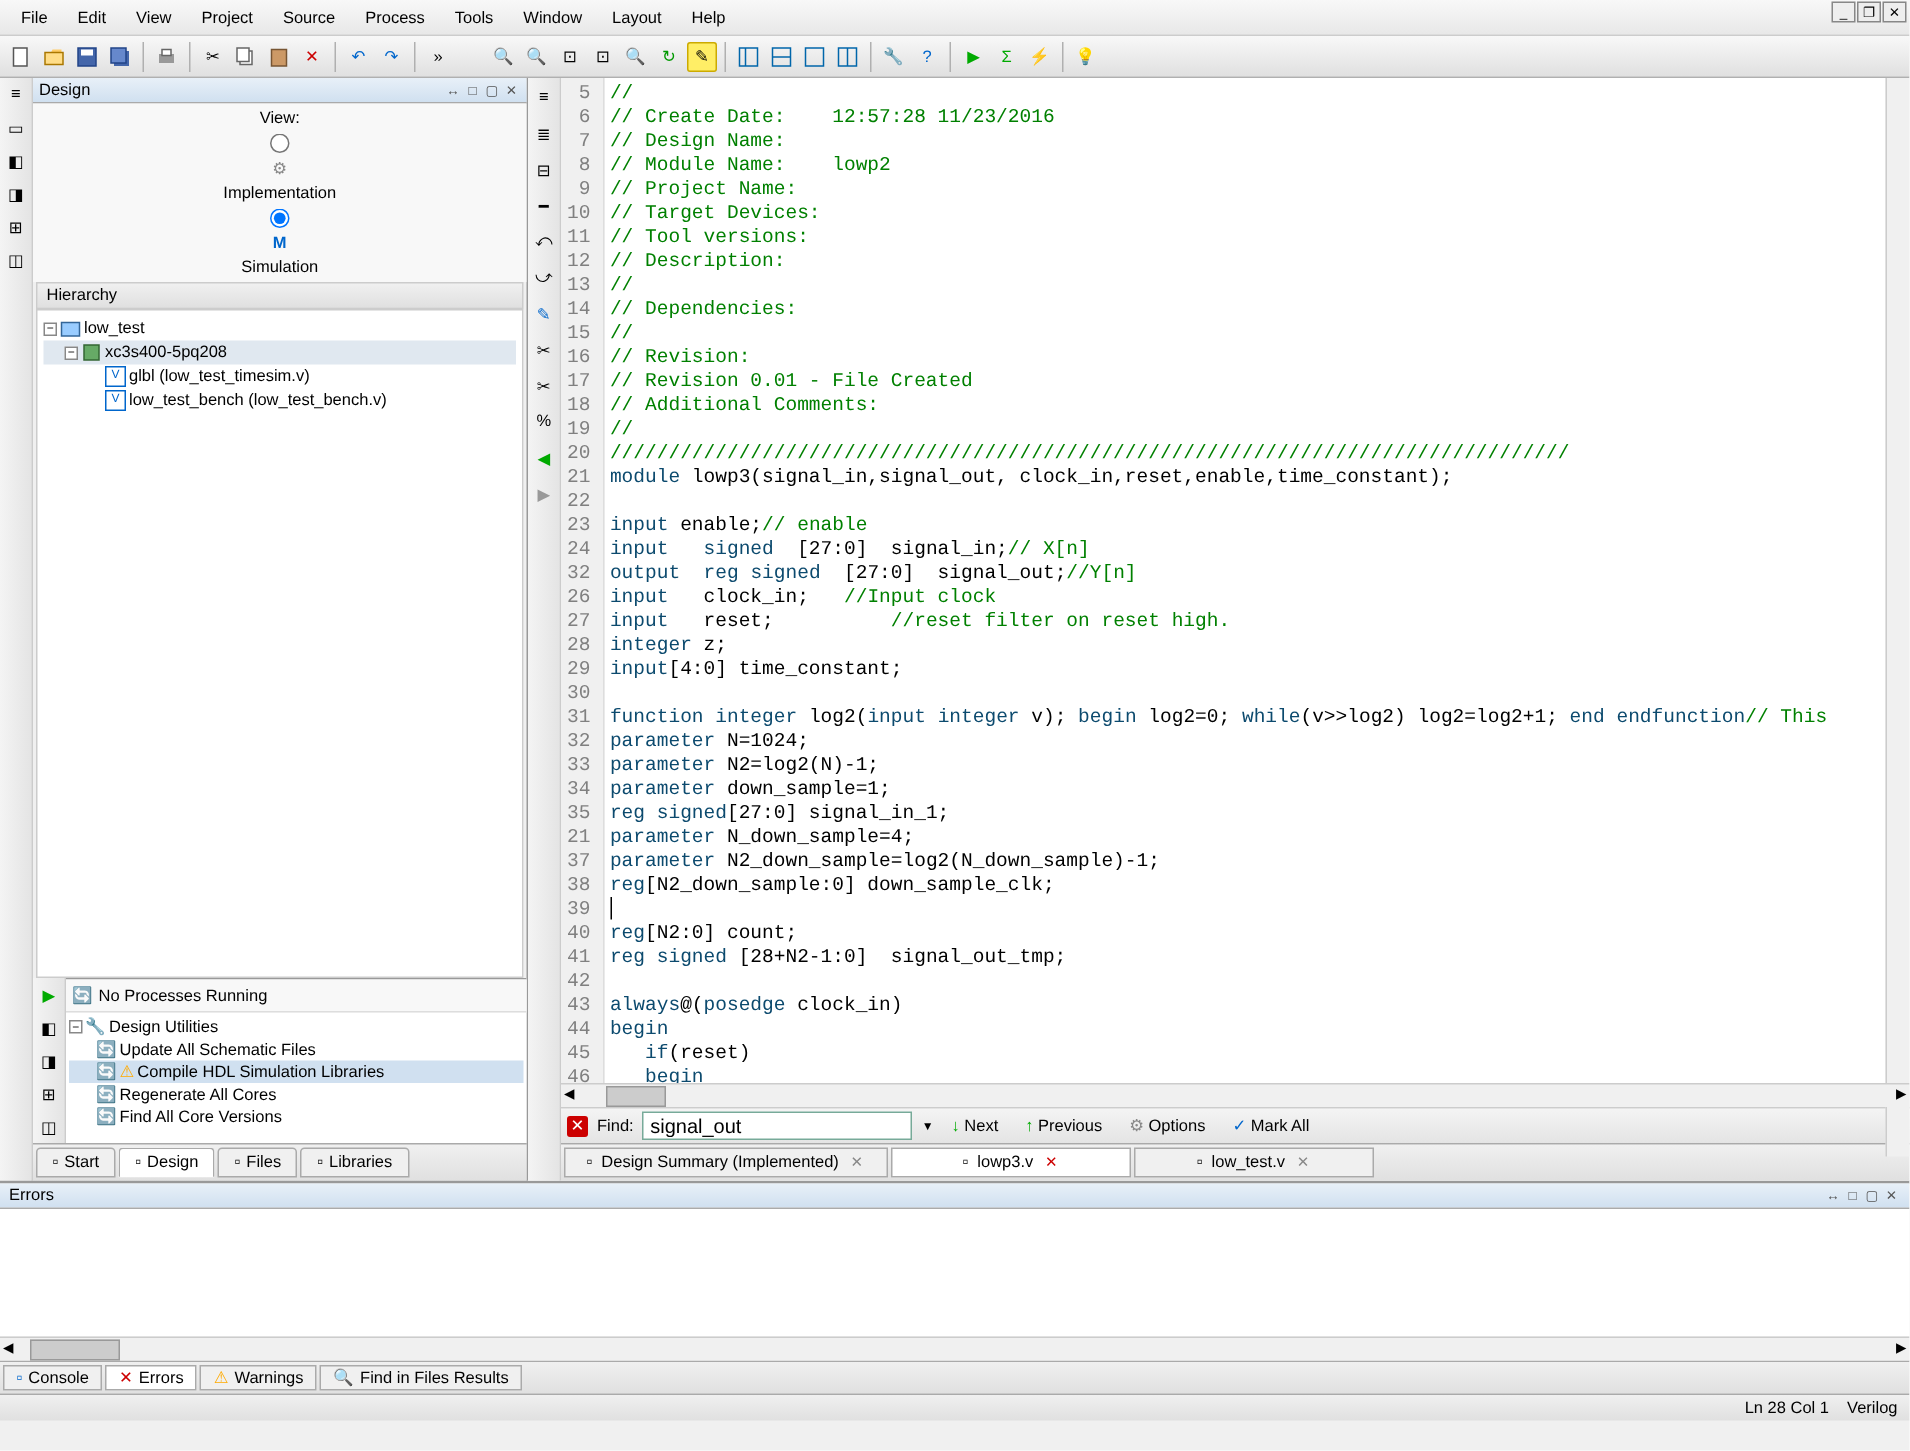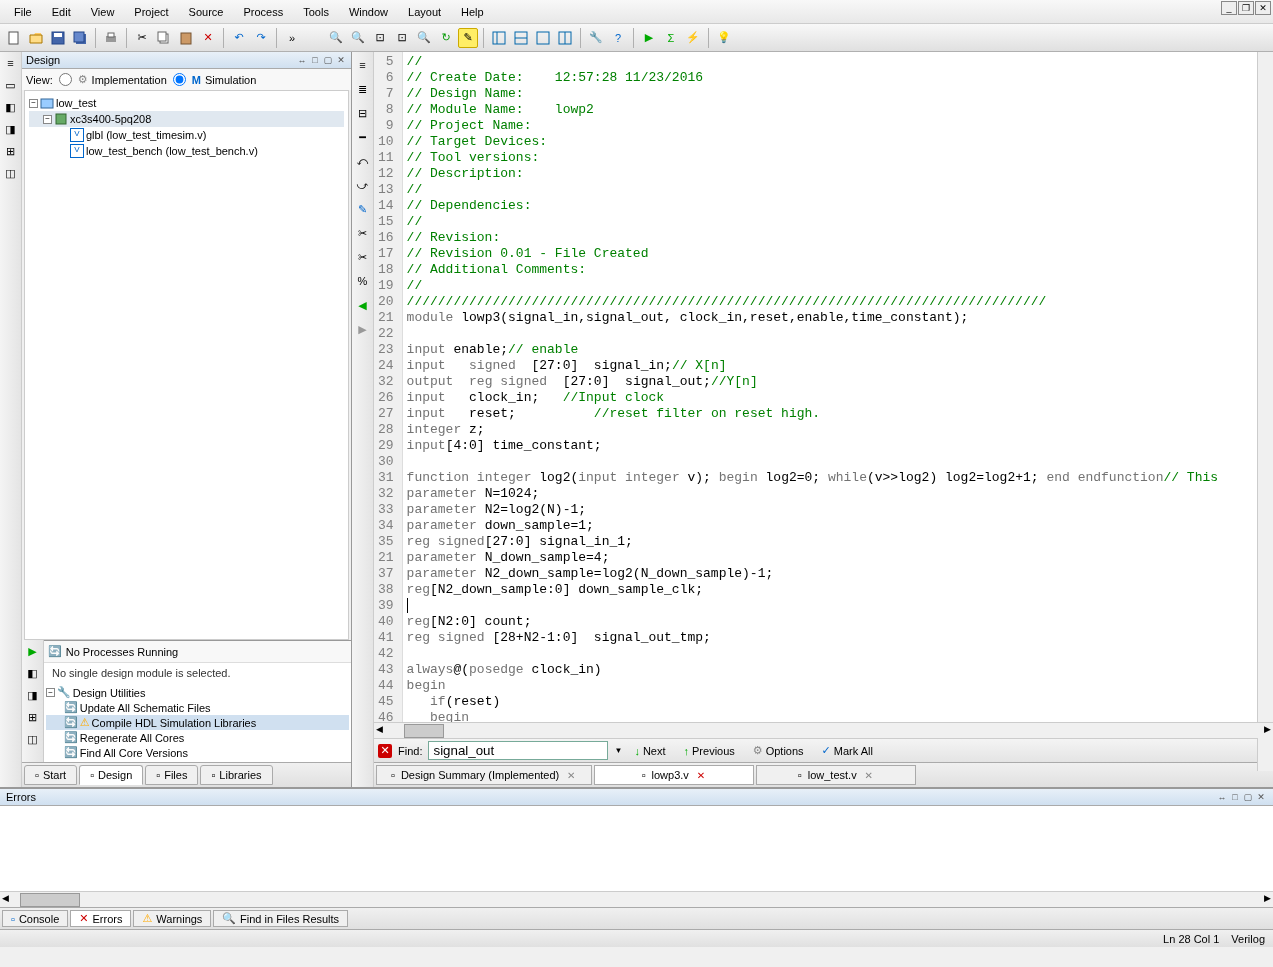--- a/index.html
+++ b/index.html
@@ -7,21 +7,21 @@
 .menubar { background: linear-gradient(#f8f8f8, #e8e8e8); height: 24px; display: flex; align-items: center; padding: 0 4px; border-bottom: 1px solid #ccc; }
 .menubar span { padding: 4px 10px; cursor: default; }
 .toolbar { background: linear-gradient(#f8f8f8, #e0e0e0); height: 28px; display: flex; align-items: center; padding: 0 4px; border-bottom: 1px solid #b0b0b0; gap: 2px; }
 .tb-icon { width: 20px; height: 20px; display: inline-flex; align-items: center; justify-content: center; cursor: pointer; border: 1px solid transparent; border-radius: 2px; }
 .tb-sep { width: 1px; height: 20px; background: #b0b0b0; margin: 0 3px; }
 .main-area { display: flex; height: calc(100% - 24px - 28px - 140px - 22px - 18px); }
 .left-panel { width: 330px; display: flex; flex-direction: column; border-right: 1px solid #999; }
 .vtoolbar { width: 22px; background: linear-gradient(90deg,#f4f4f4,#e4e4e4); display: flex; flex-direction: column; padding: 2px 0; gap: 4px; border-right: 1px solid #ccc; }
 .vtb-icon { width: 18px; height: 18px; margin: 0 auto; display: flex; align-items: center; justify-content: center; cursor: pointer; }
 .design-header { background: linear-gradient(#e8f0f8, #d0e0f0); padding: 2px 4px; display: flex; justify-content: space-between; align-items: center; border-bottom: 1px solid #aaa; }
-.view-row { padding: 4px; display: flex; align-items: center; gap: 4px; background: #f8f8f8; }
+.view-row { padding: 4px; display: flex; align-items: center; gap: 4px; background: #f8f8f8; flex-direction: column; }
 .view-row input[type=radio] { margin: 0 2px; }
 .dropdown { width: calc(100% - 8px); margin: 2px 4px; border: 1px solid #7a9; background: #fff; padding: 2px; }
 .hier-header { background: linear-gradient(#f0f0f0,#e0e0e0); padding: 2px 6px; border: 1px solid #ccc; margin: 0 2px; }
 .tree { padding: 4px; background: #fff; flex: 1; overflow: auto; border: 1px solid #ccc; margin: 0 2px; }
 .tree-item { padding: 1px 0; display: flex; align-items: center; gap: 2px; white-space: nowrap; }
 .tree-item.l1 { padding-left: 14px; }
 .tree-item.l2 { padding-left: 28px; }
 .tree-item.sel { background: #e0e8f0; }
 .expander { width: 9px; height: 9px; border: 1px solid #888; display: inline-flex; align-items: center; justify-content: center; font-size: 8px; line-height: 1; background: #fff; cursor: pointer; }
 .file-icon { width: 14px; height: 14px; display: inline-block; }
@@ -37,21 +37,21 @@
 .btab.active { background: #fff; border-bottom-color: #fff; }
 .editor-area { flex: 1; display: flex; background: #fff; }
 .ed-vtoolbar { width: 22px; background: linear-gradient(90deg,#f4f4f4,#e4e4e4); display: flex; flex-direction: column; padding: 4px 0; gap: 6px; border-right: 1px solid #ccc; }
 .editor { flex: 1; display: flex; flex-direction: column; position: relative; }
 .code-area { flex: 1; display: flex; overflow: hidden; font-family: 'Courier New', monospace; font-size: 13px; line-height: 16px; }
 .gutter { background: #f0f0f0; color: #808080; text-align: right; padding: 2px 8px 2px 4px; border-right: 1px solid #ddd; user-select: none; }
 .gutter div { height: 16px; }
 .code { flex: 1; padding: 2px 4px; white-space: pre; overflow: hidden; position: relative; }
 .code-line { height: 16px; }
 .c-comment { color: #008000; }
-.c-keyword { color: #737373; }
+.c-keyword { color: #0c4a6e; }
 .hscroll { height: 16px; background: #f0f0f0; border-top: 1px solid #ccc; position: relative; }
 .hscroll-thumb { position: absolute; height: 14px; top: 1px; left: 30px; width: 40px; background: #ccc; border: 1px solid #999; }
 .vscroll { position: absolute; right: 0; top: 0; bottom: 16px; width: 16px; background: #f0f0f0; border-left: 1px solid #ccc; }
 .find-bar { display: flex; align-items: center; padding: 2px 4px; gap: 6px; background: linear-gradient(#f4f4f4,#e4e4e4); border-top: 1px solid #ccc; }
 .find-bar input { border: 1px solid #7a9; padding: 1px 4px; width: 180px; }
 .find-btn { display: flex; align-items: center; gap: 3px; padding: 1px 6px; cursor: pointer; }
 .editor-tabs { display: flex; background: linear-gradient(#f0f0f0,#e0e0e0); border-top: 1px solid #aaa; padding: 2px; gap: 2px; }
 .etab { padding: 3px 14px; border: 1px solid #aaa; background: #f0f0f0; cursor: pointer; display: flex; align-items: center; gap: 6px; min-width: 160px; justify-content: center; position: relative; }
 .etab.active { background: #fff; }
 .etab-close { width: 12px; height: 12px; display: inline-flex; align-items: center; justify-content: center; font-size: 10px; }
@@ -207,20 +207,21 @@
     </div>
     <div class="view-row">
       <span>View:</span>
       <input type="radio" name="view" style="">
       <span style="color:#888">⚙</span>
       <span>Implementation</span>
       <input type="radio" name="view" checked="" style="">
       <span style="color:#06c;font-weight:bold">M</span>
       <span>Simulation</span>
     </div>
+    <div class="hier-header">Hierarchy</div>
     <div class="tree">
       <div class="tree-item">
         <span class="expander">−</span>
         <span class="file-icon">
             <svg width="14" height="14">
               <rect x="1" y="3" width="12" height="9" fill="#9cf" stroke="#369"></rect>
             </svg>
           </span>
         <span>low_test</span>
       </div>
@@ -250,21 +251,20 @@
         <span class="vtb-icon">◧</span>
         <span class="vtb-icon">◨</span>
         <span class="vtb-icon">⊞</span>
         <span class="vtb-icon">◫</span>
       </div>
       <div class="proc-area" style="flex:1">
         <div class="proc-header">
           <span style="color:#06c">🔄</span>
           <span>No Processes Running</span>
         </div>
-        <div class="proc-msg">No single design module is selected.</div>
         <div class="proc-tree">
           <div class="proc-item">
             <span class="expander">−</span>
             <span>🔧</span>
             <span>Design Utilities</span>
           </div>
           <div id="proc-items">
               <div class="proc-item l1 ">
                 <span style="color:#06c">🔄</span>
                 <span>Update All Schematic Files</span>

